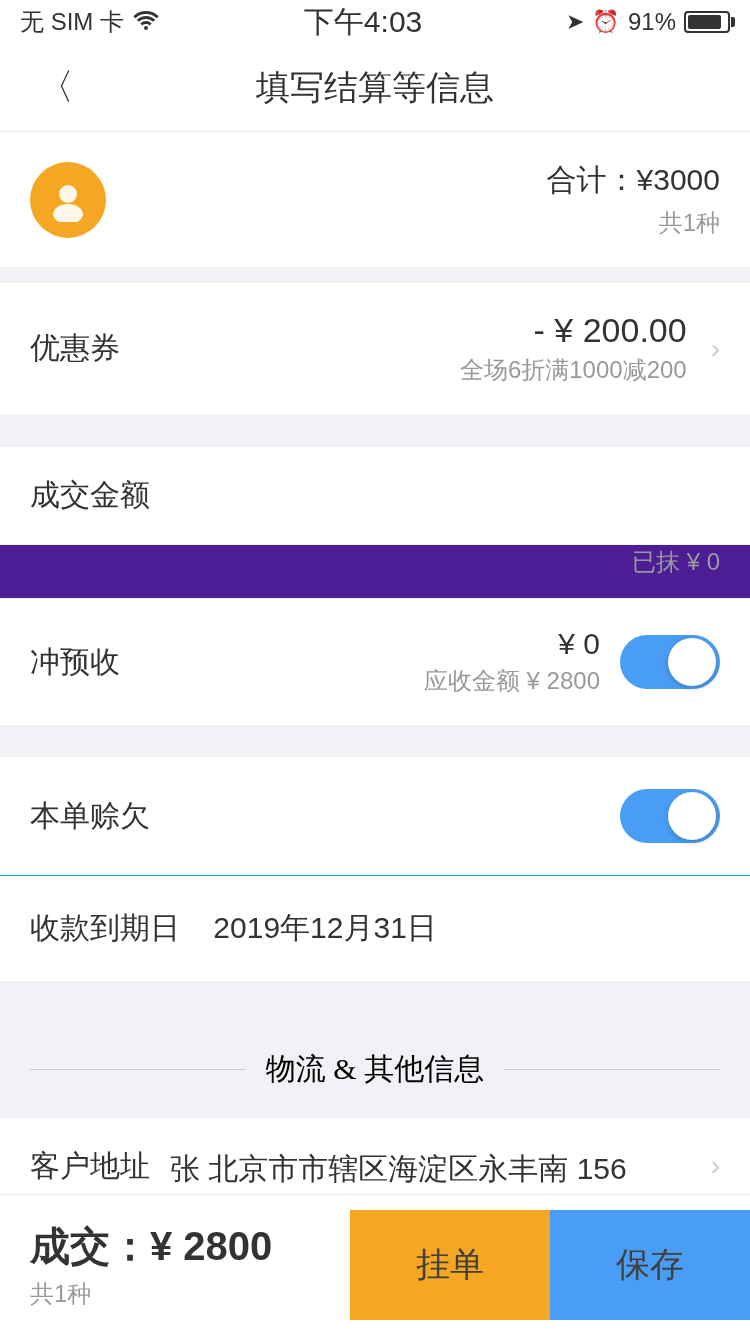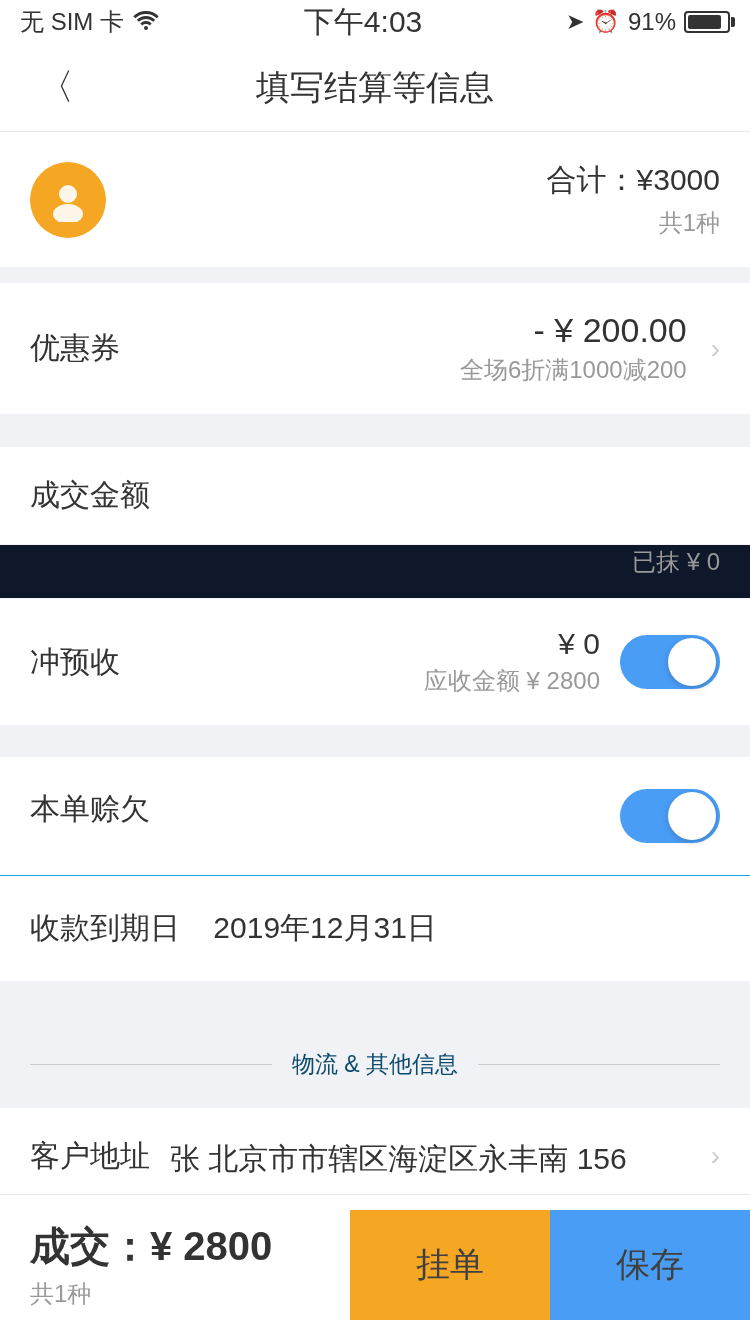--- a/index.html
+++ b/index.html
@@ -168,20 +168,21 @@
       top: 3px; right: 4px;
       box-shadow: 0 2px 6px rgba(0,0,0,0.2);
     }
 
     
     .debt-section {
       background: #fff;
       margin-top: 16px;
       padding: 32px 30px;
       display: flex;
+      align-items: center;
       justify-content: space-between;
     }
     .debt-label { font-size: 30px; color: #333; }
 
     
     .due-date-section {
       background: #fff;
       padding: 32px 30px;
       margin-top: 0;
       border-top: 1px solid #0ea5e9;
@@ -192,21 +193,21 @@
     .logistics-header {
       background: #f0f2f5;
       padding: 28px 30px;
       margin-top: 16px;
       display: flex;
       align-items: center;
       justify-content: center;
       gap: 20px;
     }
     .logistics-line { flex: 1; height: 1px; background: #ccc; }
-    .logistics-title { font-size: 23px; color: #0c4a6e; white-space: nowrap; }
+    .logistics-title { font-size: 30px; color: #000000; white-space: nowrap; font-family: Liberation Serif, serif; }
 
     
     .address-row {
       background: #fff;
       padding: 28px 30px;
       display: flex;
       align-items: flex-start;
       justify-content: space-between;
       gap: 20px;
     }
@@ -307,21 +308,21 @@
       <span class="chevron">›</span>
     </div>
   </div>
 
   <div class="divider-section"></div>
 
   <div class="amount-section">
     <div class="amount-row">
       <span class="amount-label">成交金额</span>
     </div>
-    <div style="padding: 0 30px 20px; text-align: right; background:#0f172a;">
+    <div style="padding: 0 30px 20px; text-align: right; background:#4c1d95;">
       <span class="amount-sub">已抹  ¥ 0</span>
     </div>
 
     <div class="advance-row" style="border-top: 1px solid #f0f2f5;">
       <span class="advance-label">冲预收</span>
       <div class="advance-right">
         <div class="advance-val-wrap">
           <div class="advance-val">¥ 0</div>
           <div class="advance-sub">应收金额 ¥ 2800</div>
         </div>

